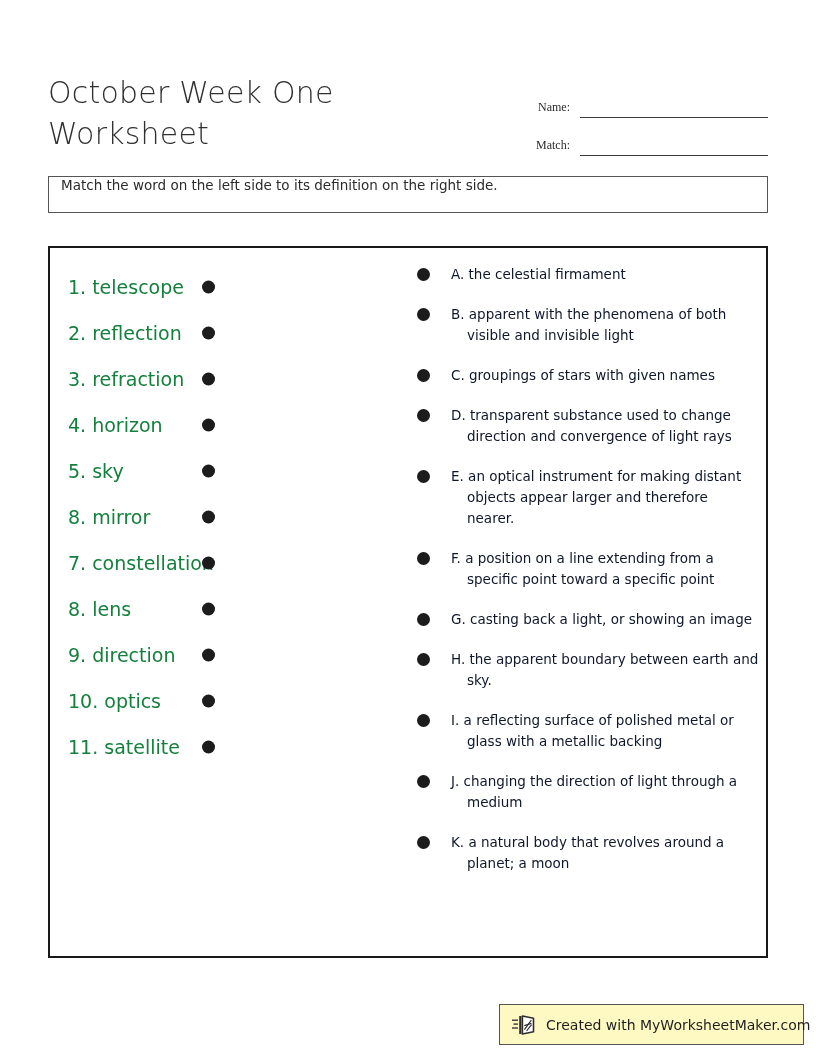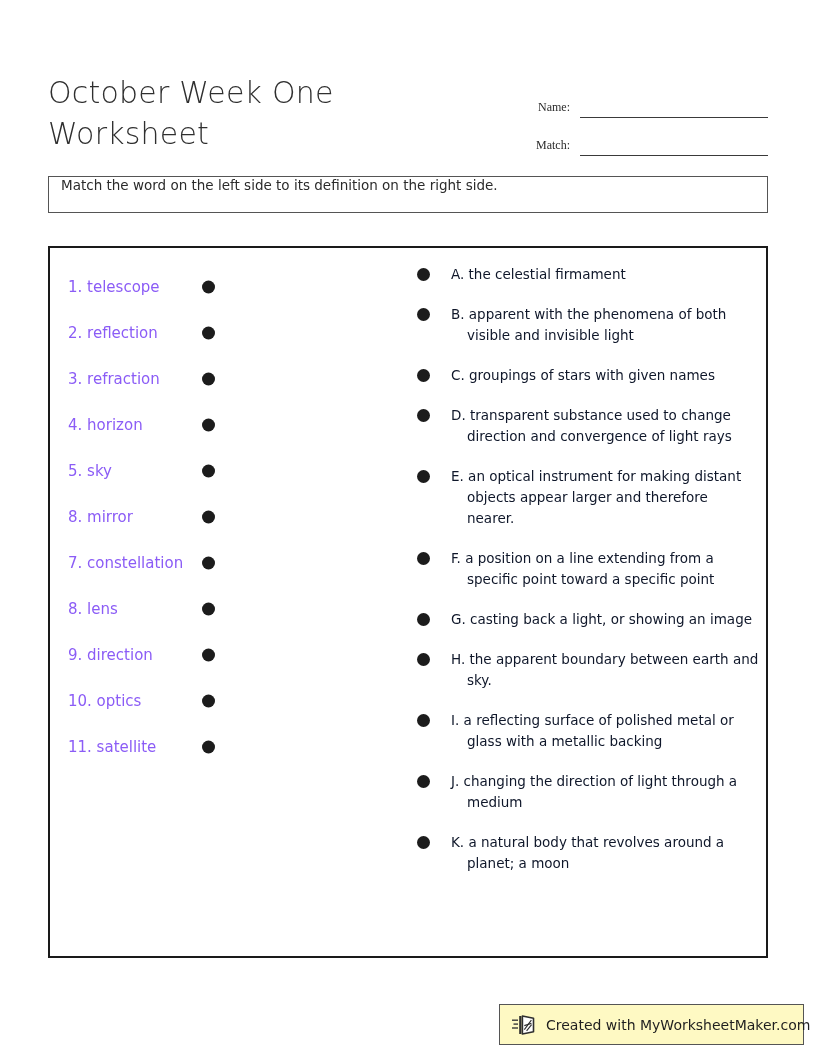--- a/index.html
+++ b/index.html
@@ -122,22 +122,22 @@
     position: relative;
     height: 46px;
     display: flex;
     align-items: center;
   }
   .term-label {
     position: absolute;
     left: 18px;
     top: 50%;
     transform: translateY(-50%);
-    font-size: 15px;
-    color: #8b5cf6;
+    font-size: 19px;
+    color: #15803d;
     white-space: nowrap;
   }
   .term-dot {
     position: absolute;
     left: 152px;
     top: 50%;
     transform: translateY(-50%);
     width: 13px;
     height: 13px;
     border-radius: 50%;

